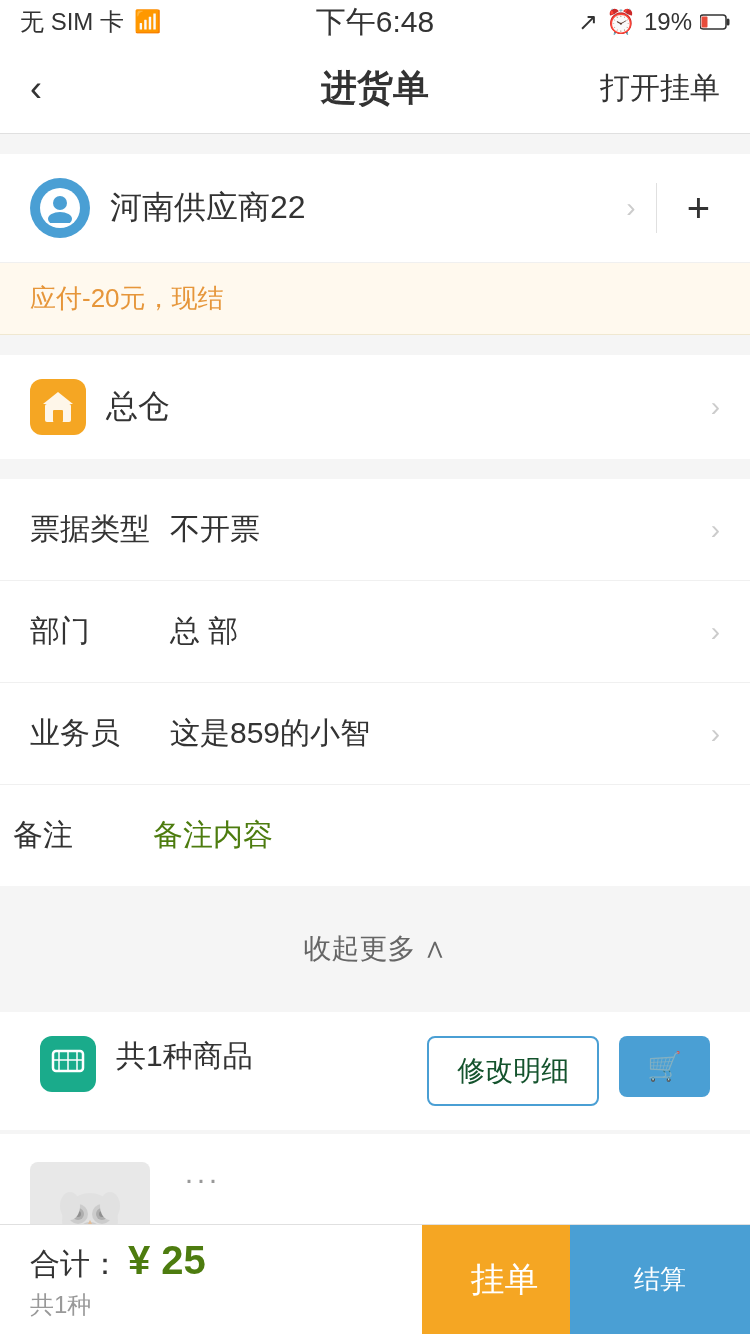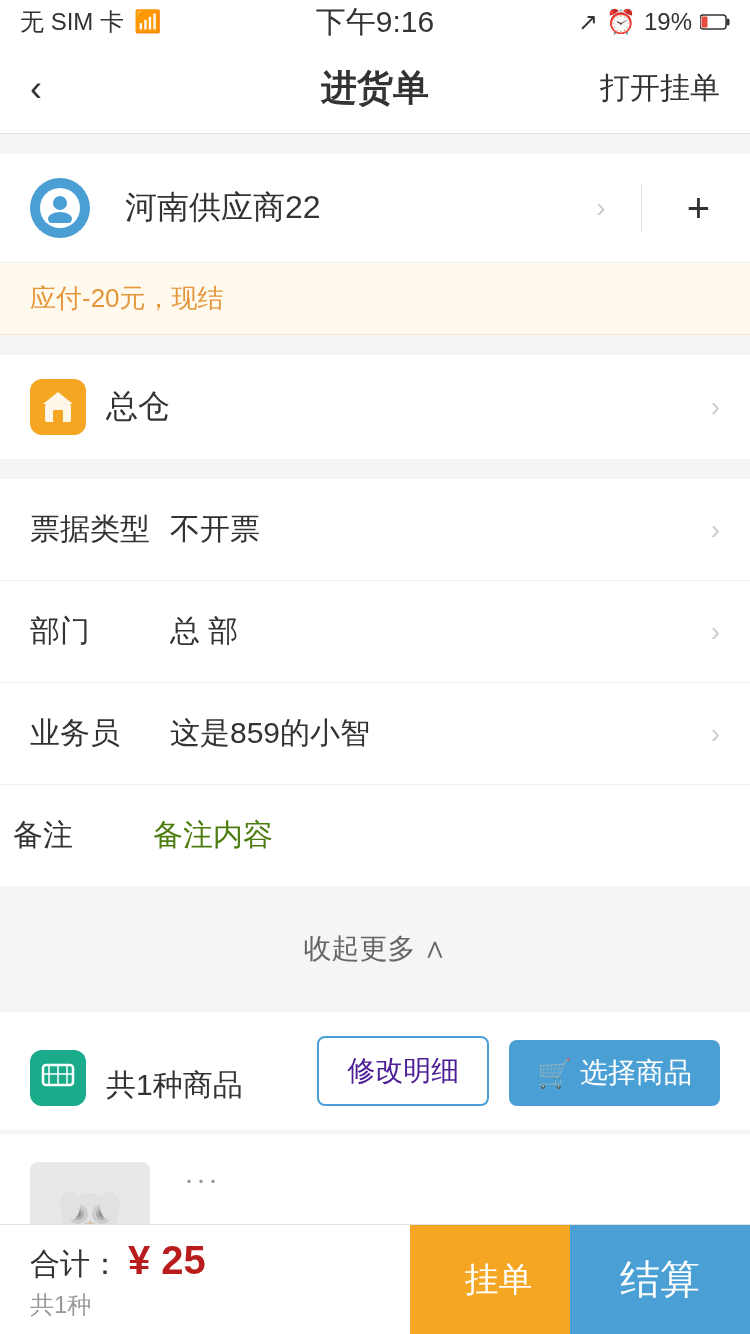--- a/index.html
+++ b/index.html
@@ -87,21 +87,20 @@
       background: #f5f5f5;
     }
 
     
     .supplier-row {
       background: #fff;
       display: flex;
       align-items: center;
       padding: 24px 30px;
       border-bottom: 1px solid #f0f0f0;
-      gap: 15px;
     }
     .supplier-avatar {
       width: 60px;
       height: 60px;
       border-radius: 50%;
       background: #4a9fd4;
       display: flex;
       align-items: center;
       justify-content: center;
       margin-right: 20px;
@@ -214,22 +213,22 @@
       padding: 24px 0;
       font-size: 28px;
       color: #666;
       margin-top: 20px;
     }
 
     
     .product-header {
       background: #fff;
       display: flex;
-      align-items: flex-end;
-      padding: 24px 30px;
+      align-items: flex-start;
+      padding: 24px 40px;
       margin-top: 20px;
       gap: 20px;
     }
     .product-icon {
       width: 56px;
       height: 56px;
       background: #1aab8b;
       border-radius: 12px;
       display: flex;
       align-items: center;
@@ -238,21 +237,21 @@
       color: #fff;
       flex-shrink: 0;
     }
     .product-count {
       flex: 1;
       font-size: 30px;
       color: #333;
     }
     .btn-outline {
       border: 2px solid #4a9fd4;
-      color: #4c1d95;
+      color: #14532d;
       background: #fff;
       border-radius: 8px;
       padding: 14px 28px;
       font-size: 28px;
       cursor: pointer;
     }
     .btn-blue {
       background: #4a9fd4;
       color: #fff;
       border: none;
@@ -333,62 +332,62 @@
     .total-line1 {
       font-size: 30px;
       color: #333;
       display: flex;
       align-items: baseline;
       gap: 8px;
     }
     .total-amount {
       font-size: 40px;
       font-weight: 600;
-      color: #b91c1c;
+      color: #4d7c0f;
     }
     .total-line2 {
       font-size: 24px;
       color: #999;
       margin-top: 4px;
     }
     .btn-hang {
-      width: 160px;
+      width: 148px;
       background: #f5a623;
       color: #fff;
       font-size: 34px;
       border: none;
       cursor: pointer;
       display: flex;
       align-items: center;
       justify-content: center;
       padding-left: 17px;
     }
     .btn-checkout {
       width: 180px;
       background: #4a9fd4;
       color: #fff;
-      font-size: 40px;
+      font-size: 26px;
       border: none;
       cursor: pointer;
       display: flex;
       align-items: center;
       justify-content: center;
     }
 
     .spacer { height: 130px; }
   </style>
 </head>
 <body>
 
 <div class="status-bar" style="position:relative;">
   <div class="status-left">
     <span>无 SIM 卡</span>
     <span class="wifi-icon">📶</span>
   </div>
-  <div class="status-center">下午9:16</div>
+  <div class="status-center">下午6:48</div>
   <div class="status-right">
     <span>↗</span>
     <span>⏰</span>
     <span>19%</span>
     <span class="battery-low">
       <svg width="30" height="16" viewBox="0 0 30 16">
         <rect x="0" y="1" width="26" height="14" rx="3" ry="3" fill="none" stroke="#333" stroke-width="1.5"></rect>
         <rect x="26.5" y="4.5" width="3" height="7" rx="1.5" fill="#333"></rect>
         <rect x="1.5" y="2.5" width="6" height="11" rx="1" fill="#e74c3c"></rect>
       </svg>
@@ -461,21 +460,20 @@
   <div class="product-icon">
     <svg width="34" height="30" viewBox="0 0 34 30">
       <rect x="2" y="2" width="30" height="20" rx="3" fill="none" stroke="#fff" stroke-width="2.5"></rect>
       <path d="M8 2 v20 M17 2 v20 M26 2 v20 M2 11 h30" stroke="#fff" stroke-width="1.5"></path>
     </svg>
   </div>
   <span class="product-count">共1种商品</span>
   <button class="btn-outline">修改明细</button>
   <button class="btn-blue">
     <span>🛒</span>
-    <span>选择商品</span>
   </button>
 </div>
 
 <div class="product-item">
   <div class="product-thumb">
     <span class="product-thumb-inner">
       
       <svg width="80" height="80" viewBox="0 0 80 80">
         <ellipse cx="40" cy="45" rx="28" ry="28" fill="#ddd"></ellipse>
         <circle cx="28" cy="38" r="10" fill="#bbb"></circle>

